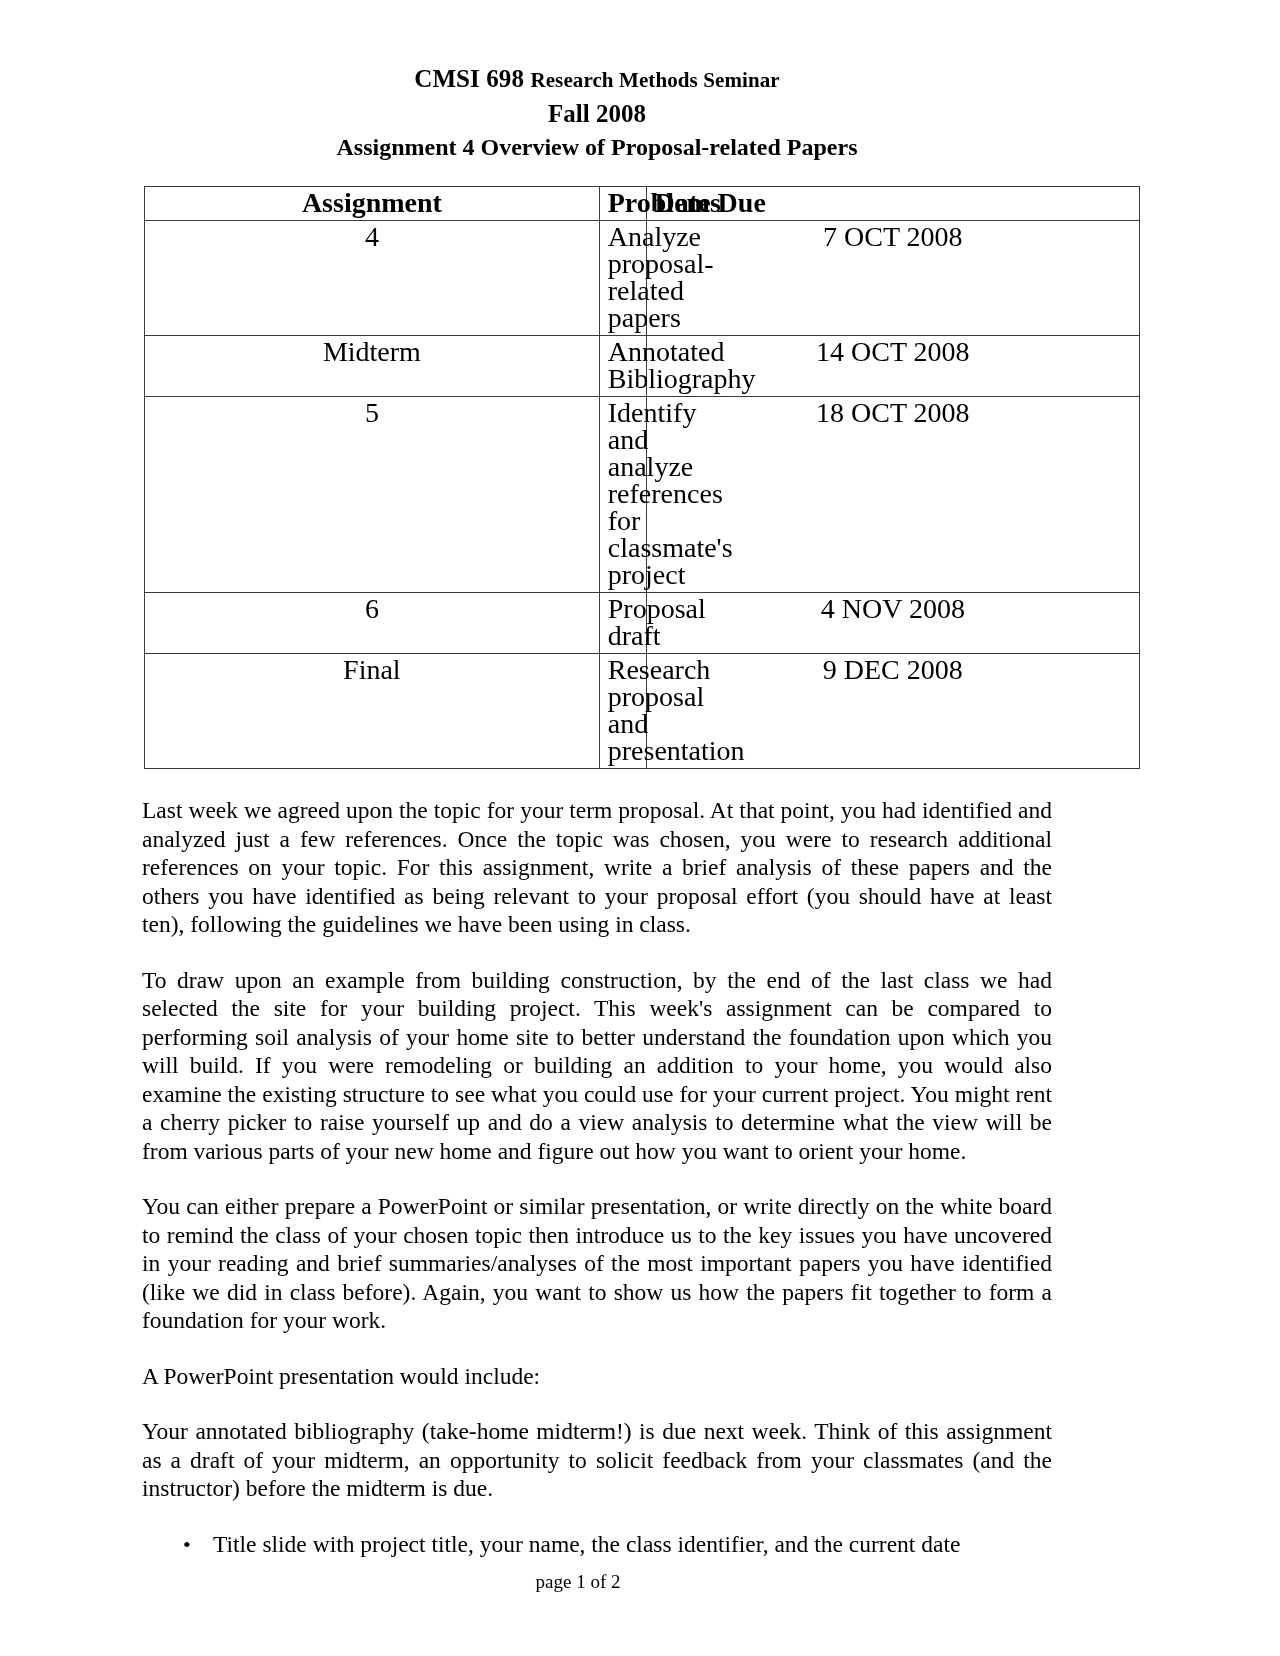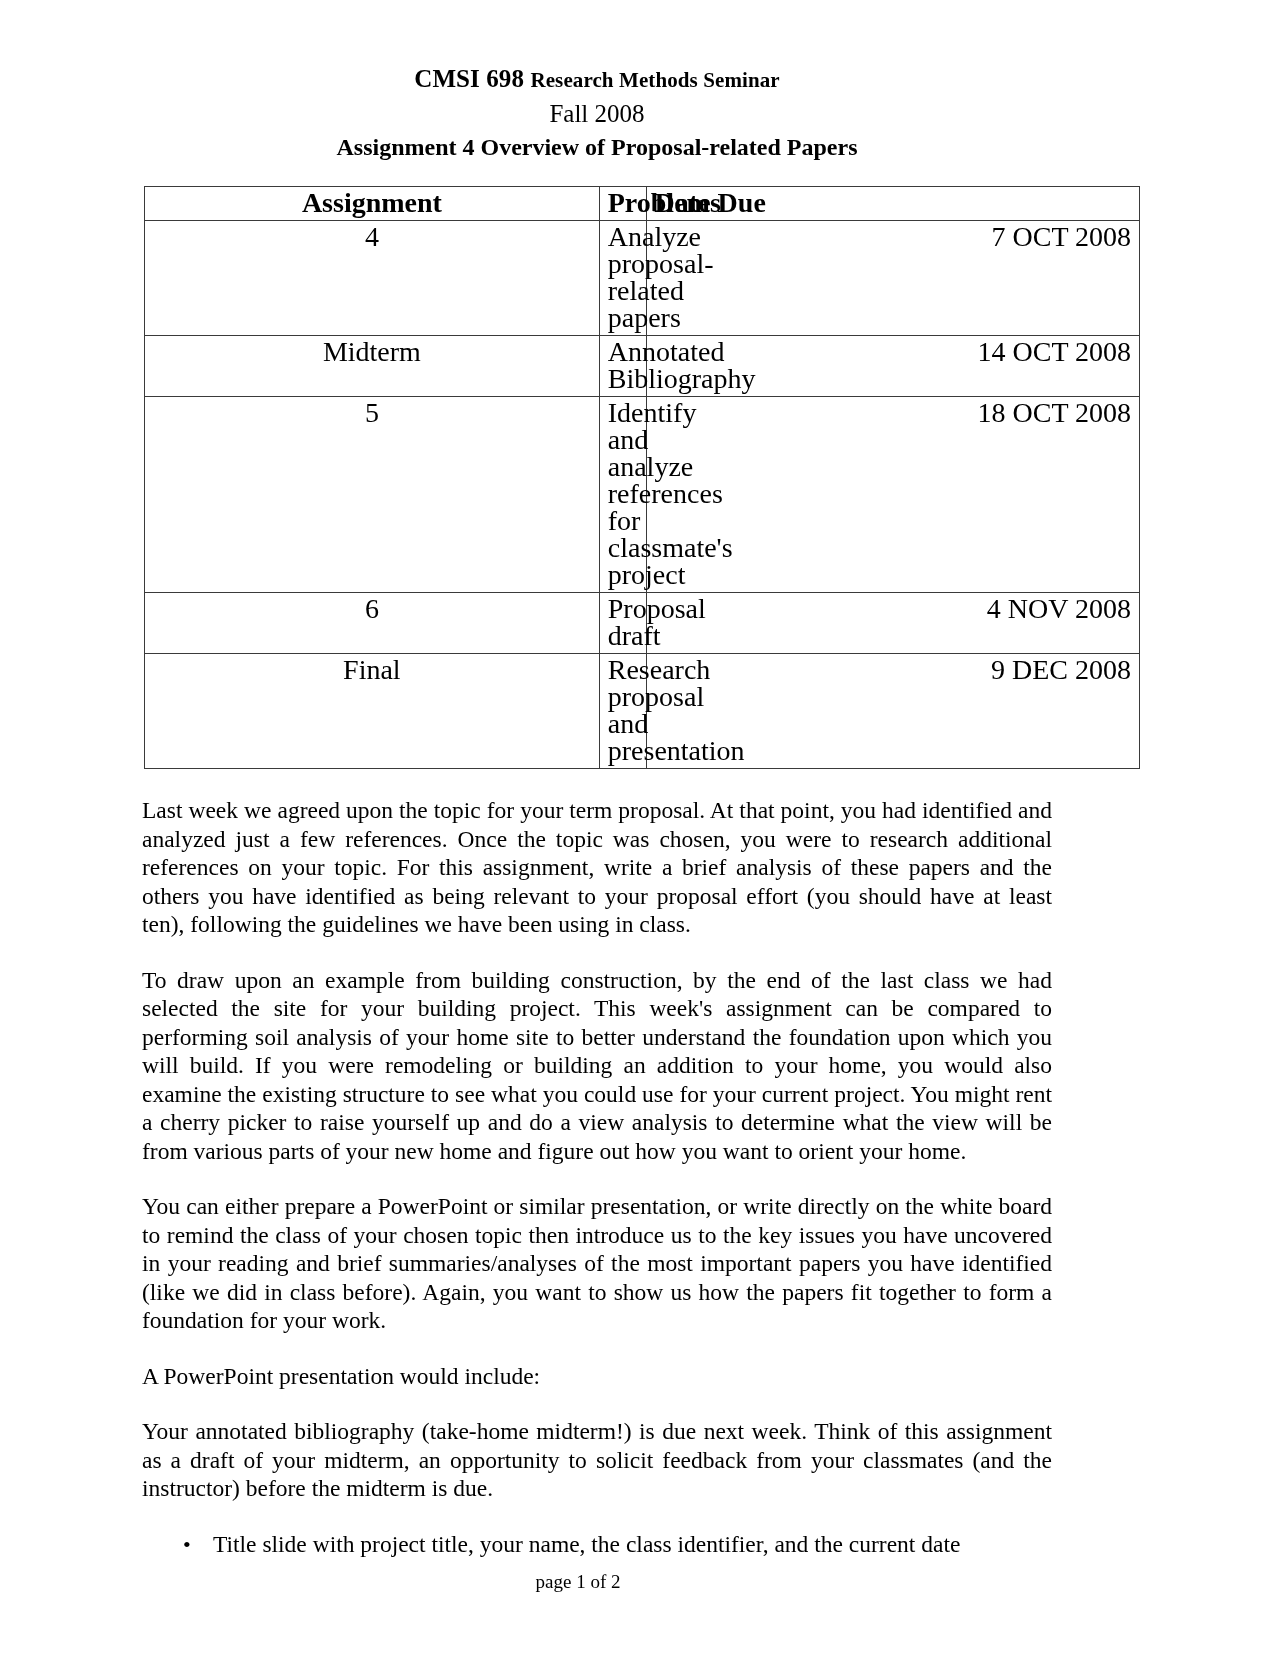--- a/index.html
+++ b/index.html
@@ -33,21 +33,21 @@
     line-height: 33px;
     letter-spacing: 0.1px;
     white-space: nowrap;
   }
   .title-line-1 .sc {
     font-size: 21px;
   }
   .title-line-2 {
     font-size: 25px;
     line-height: 33px;
-    font-weight: normal;
+    font-weight: bold;
   }
   .title-line-3 {
     font-weight: bold;
     font-size: 24px;
     line-height: 34px;
   }
 
   
   .schedule-table {
     border-collapse: collapse;
@@ -62,21 +62,21 @@
     padding: 2px 8px 4px 8px;
     line-height: 27px;
     vertical-align: top;
     font-weight: normal;
   }
   .schedule-table thead th {
     font-weight: bold;
   }
   .col-assignment { width: 148px; text-align: center; }
   .col-problems   { width: 0;     text-align: right; }
-  .col-date       { width: 162px; text-align: right; }
+  .col-date       { width: 162px; text-align: center; }
   .schedule-table thead .col-problems,
   .schedule-table thead .col-date {
     text-align: left;
   }
   .schedule-table thead .col-assignment {
     text-align: center;
   }
 
   
   .body-copy {

